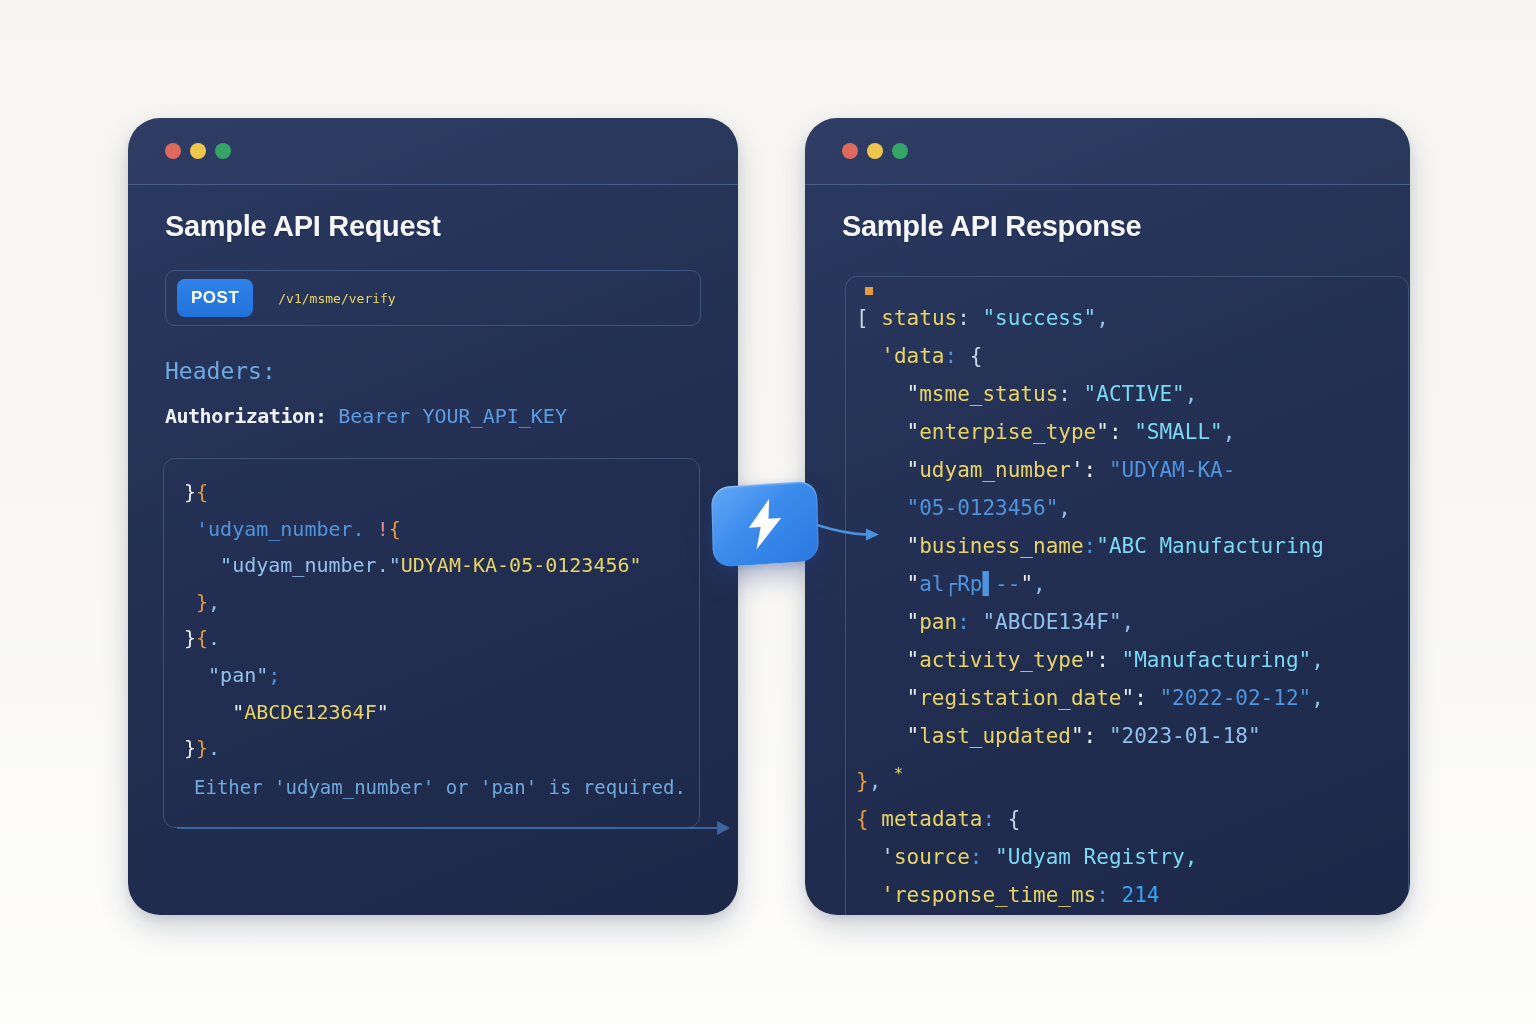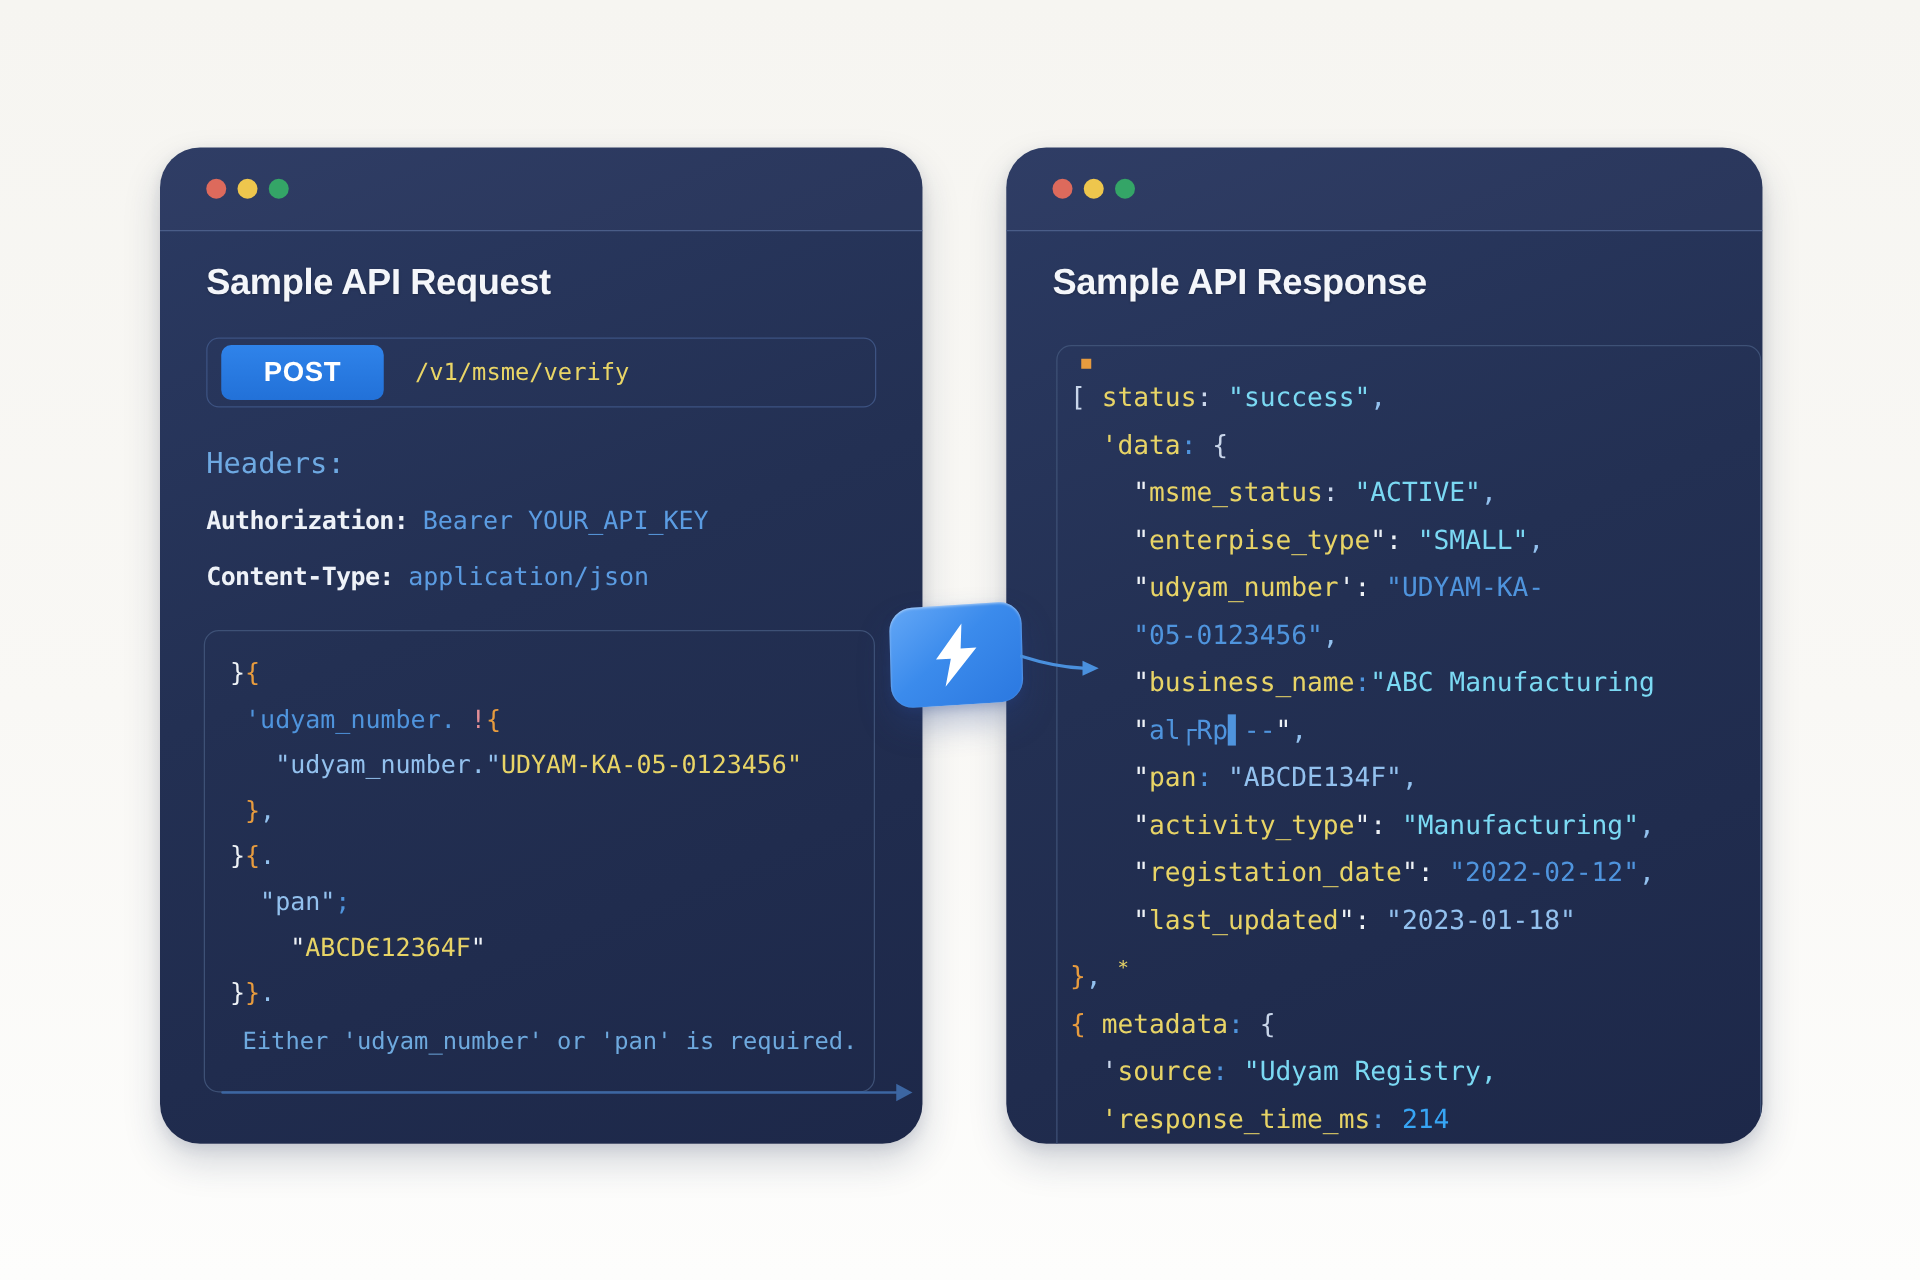--- a/index.html
+++ b/index.html
@@ -37,28 +37,28 @@
     letter-spacing:-.3px; text-shadow:0 1px 2px rgba(0,0,0,.25);
   }
 
   
   .endpoint-row {
     margin-top:27px; width:536px; height:56px;
     border:1.6px solid #3d5382; border-radius:10px;
     display:flex; align-items:center;
   }
   .method-btn {
-    margin-left:11px; padding:9px 34px; border:none; border-radius:8px;
+    margin-left:11px; padding:9px 14px; border:none; border-radius:8px;
     background:linear-gradient(180deg,#2f83ea,#2271d8); color:#fff;
-    font-family:"Liberation Sans",sans-serif; font-size:22px; font-weight:700;
+    font-family:"Liberation Sans",sans-serif; font-size:17px; font-weight:700;
     letter-spacing:.5px; cursor:pointer;text-align:center;
   }
   .endpoint-path {
     margin-left:25px; font-family:"DejaVu Sans Mono",monospace;
-    font-size:19px; color:#e9d566;
+    font-size:13px; color:#e9d566;
   }
 
   
   .hdr-label { margin-top:32px; font-family:"DejaVu Sans Mono",monospace; font-size:23px; color:#6ea9e2; }
   .hdr-line  { margin-top:20px; font-size:20px; }
   .hdr-name  { color:#eef2f8; font-weight:700; font-family:"DejaVu Sans Mono",monospace; letter-spacing:-.5px; }
   .hdr-val   { color:#5b9ce2; font-family:"DejaVu Sans Mono",monospace; margin-left:6px; }
 
   
   .codebox {
@@ -124,24 +124,20 @@
       <button class="method-btn">POST</button>
       <span class="endpoint-path">/v1/msme/verify</span>
     </div>
 
     <div class="hdr-label">Headers:</div>
 
     <div class="hdr-line">
       <span class="hdr-name">Authorization:</span>
       <span class="hdr-val">Bearer YOUR_API_KEY</span>
     </div>
-    <div class="hdr-line">
-      <span class="hdr-name">Content-Type:</span>
-      <span class="hdr-val">application/json</span>
-    </div>
 
     <div class="codebox request">
       <div>
           <div class="code-line"><span class="tk-w">}</span><span class="tk-o">{</span></div>
           <div class="code-line"><span class="tk-b"> 'udyam_number. </span><span class="tk-p">!</span><span class="tk-o">{</span></div>
           <div class="code-line"><span class="tk-lb">   "udyam_number."</span><span class="tk-y">UDYAM-KA-05-0123456"</span></div>
           <div class="code-line"><span class="tk-o"> }</span><span class="tk-lb">,</span></div>
           <div class="code-line"><span class="tk-w">}</span><span class="tk-o">{</span><span class="tk-lb">.</span></div>
           <div class="code-line"><span class="tk-lb">  "pan"</span><span class="tk-b">;</span></div>
           <div class="code-line"><span class="tk-w">    "</span><span class="tk-y">ABCDЄ12364F</span><span class="tk-w">"</span></div>

